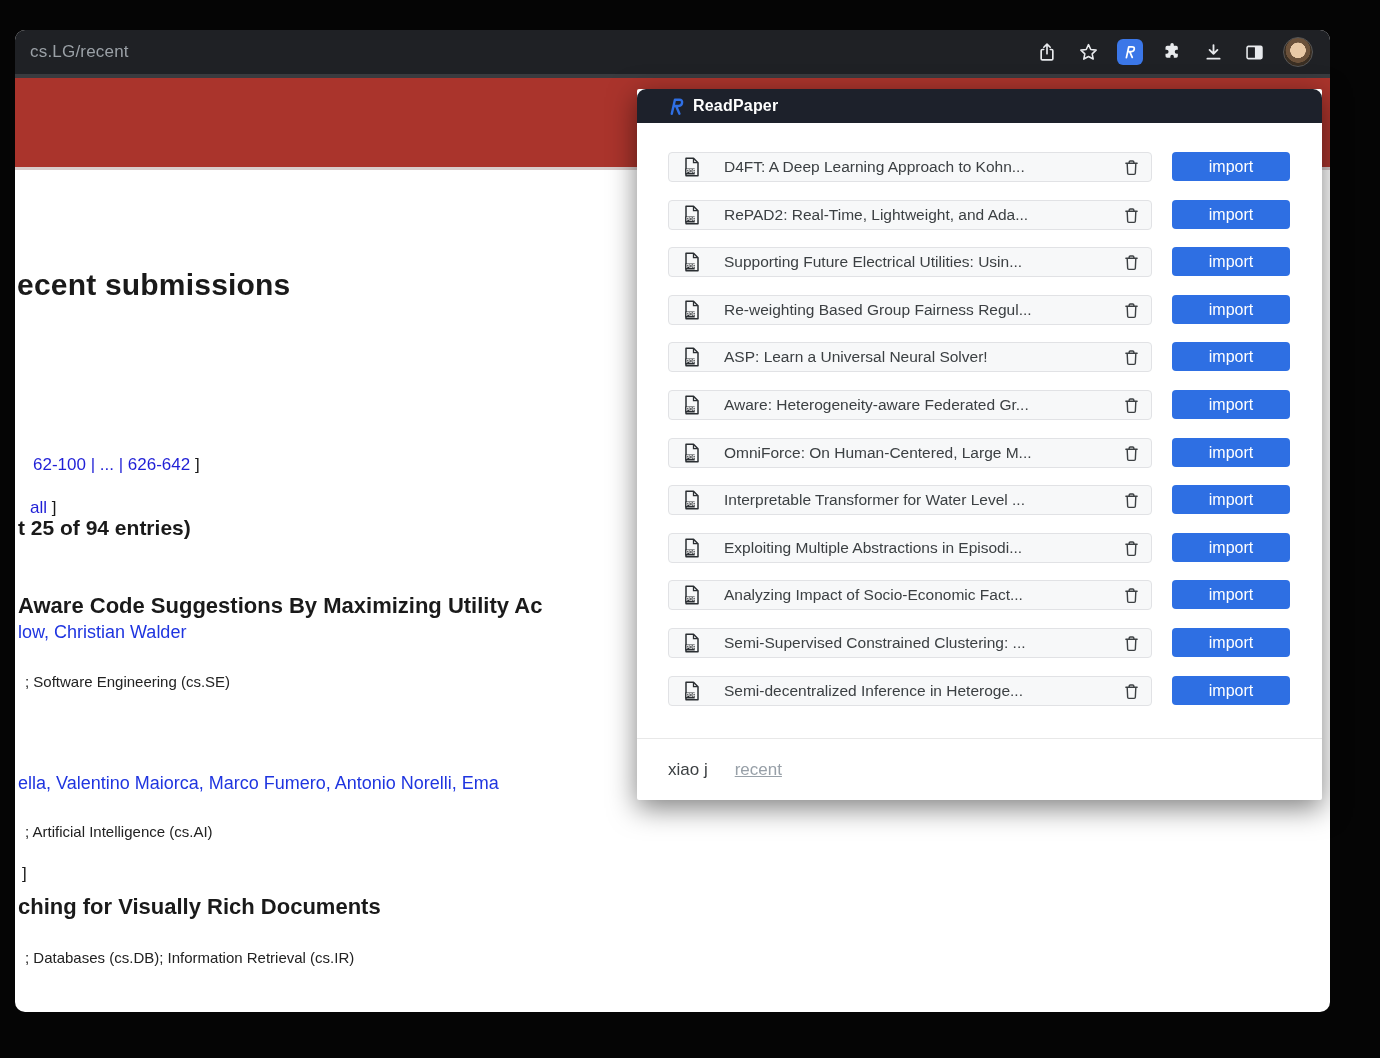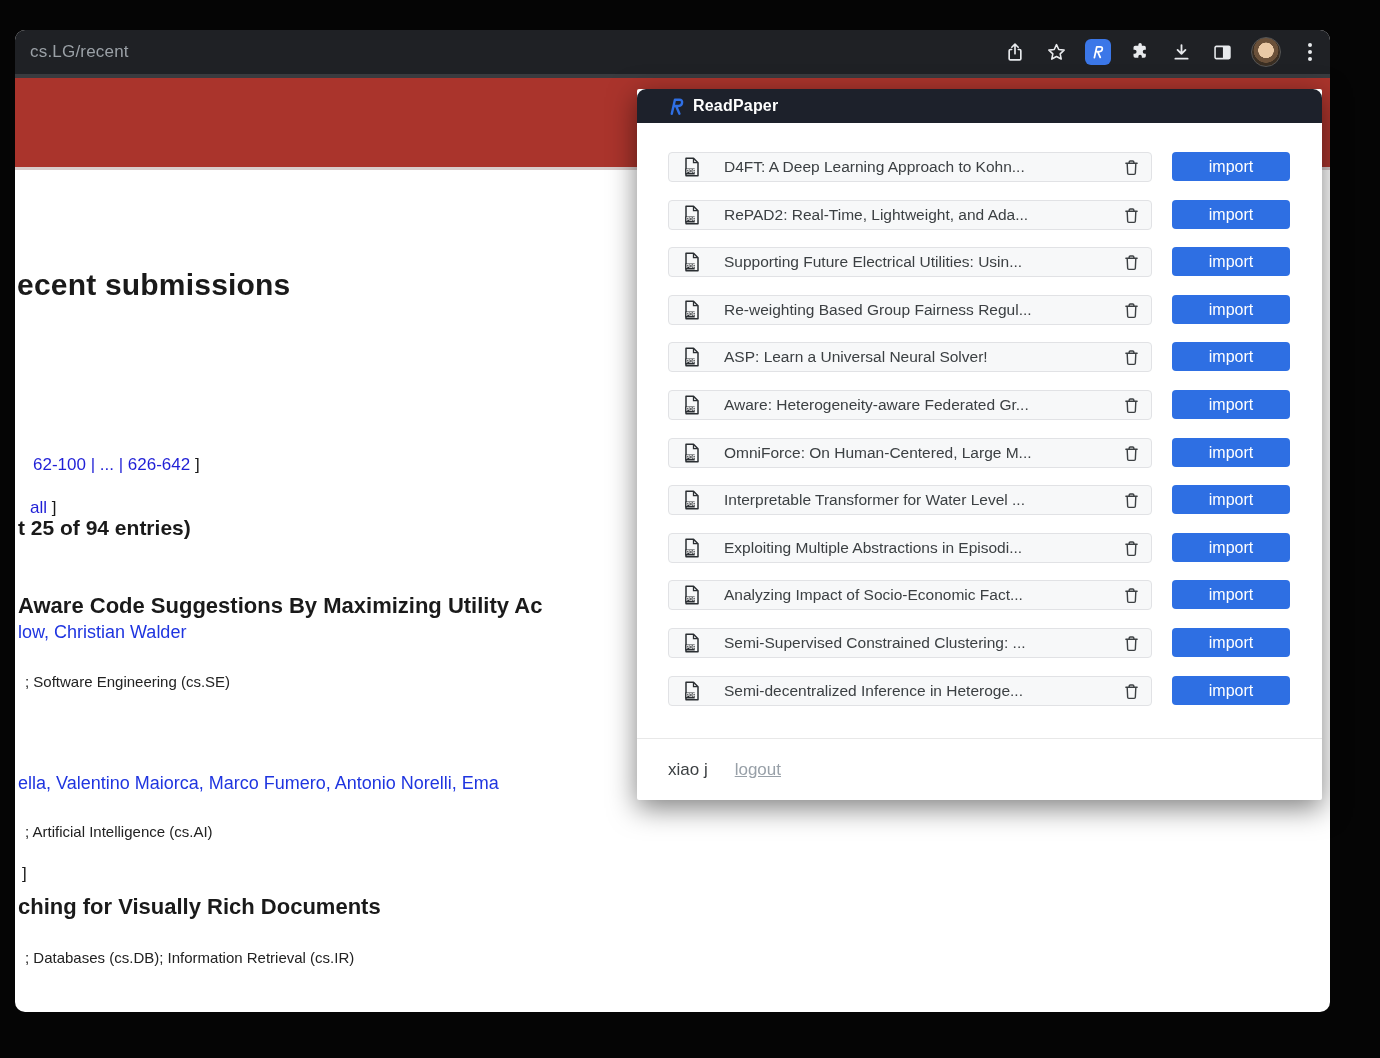--- a/index.html
+++ b/index.html
@@ -2,21 +2,21 @@
 <html><head>
 <meta charset="utf-8">
 <style>
   html,body{margin:0;padding:0;background:#050505;}
   #canvas{position:relative;width:1380px;height:1058px;overflow:hidden;
           font-family:"Liberation Sans",sans-serif;background:#050505;}
   
   #window{position:absolute;left:15px;top:30px;width:1315px;height:982px;
           border-radius:10px;overflow:hidden;background:#ffffff;}
   #toolbar{position:absolute;left:0;top:0;width:100%;height:60px;background:#1f2125;
-           display:flex;align-items:center;}
+           display:flex;align-items:center;padding-left:32px;}
   #urlbox{position:absolute;left:15px;top:0;height:44px;display:flex;align-items:center;
           color:#9aa0a6;font-size:17px;letter-spacing:.2px;}
   .tbicons{position:absolute;right:8px;top:0;height:44px;display:flex;align-items:center;gap:17px;}
   .tbicon{width:24px;height:24px;display:flex;align-items:center;justify-content:center;}
   .tbicon svg{display:block;}
   .rp-ext{width:26px;height:26px;border-radius:6px;background:#3b77e8;
           display:flex;align-items:center;justify-content:center;}
   .avatar{width:28px;height:28px;border-radius:50%;
           background:radial-gradient(circle at 50% 44%, #e9c9a6 0 36%, #6b513a 38% 58%, #3a2e22 60% 100%);
           border:1px solid #555;}
@@ -359,17 +359,17 @@
       <span class="trash">
           <svg width="15" height="17" viewBox="0 0 16 18" fill="none" stroke="#3c4043" stroke-width="1.5" stroke-linecap="round" stroke-linejoin="round">
             <path d="M2 4.5 h12 M5.5 4.5 V3.2 q0-1.2 1.2-1.2 h2.6 q1.2 0 1.2 1.2 V4.5 M3.4 4.5 l.5 10.6 q.05 1.2 1.3 1.2 h5.6 q1.25 0 1.3-1.2 l.5-10.6"></path>
           </svg>
         </span>
     </div>
     <button class="importbtn" style="top:587px">import</button>
 
     <div id="popup-footer">
       <span class="uname">xiao j</span>
-      <span class="logout">logout</span>
+      <span class="logout">recent</span>
     </div>
   </div>
 
 </div>
 
 </body></html>

